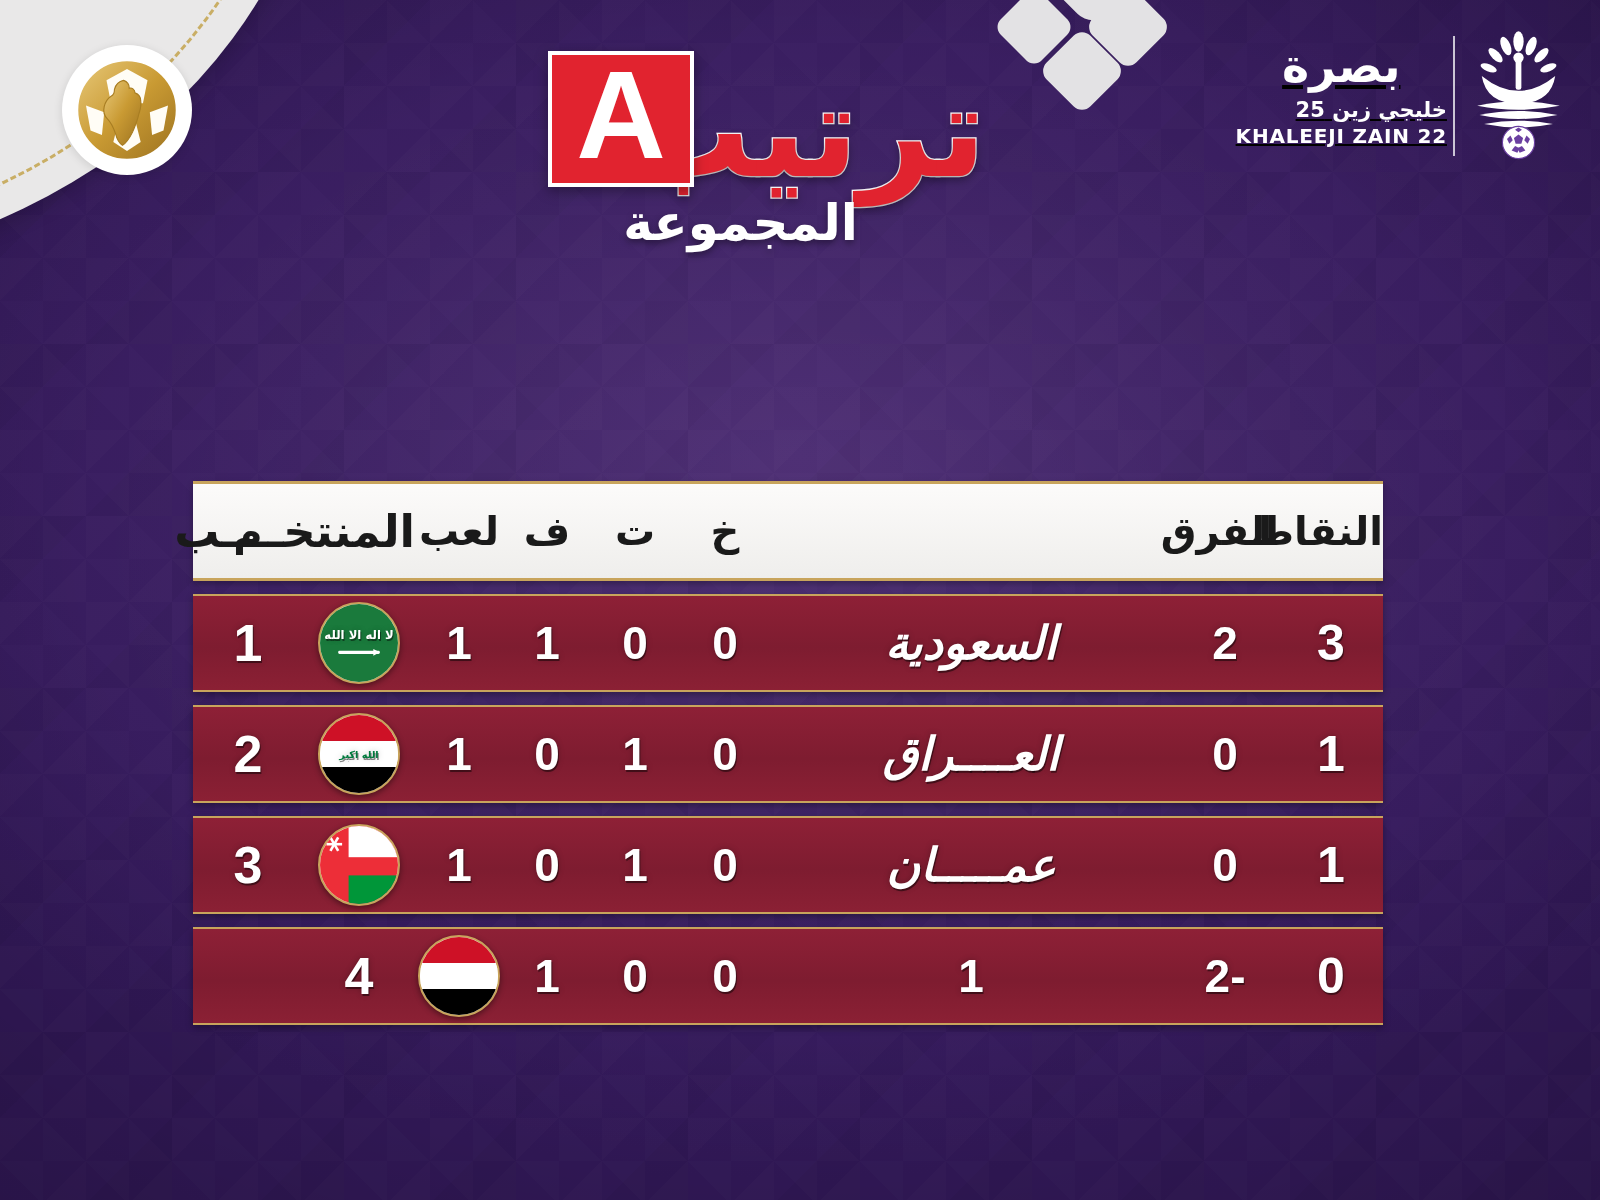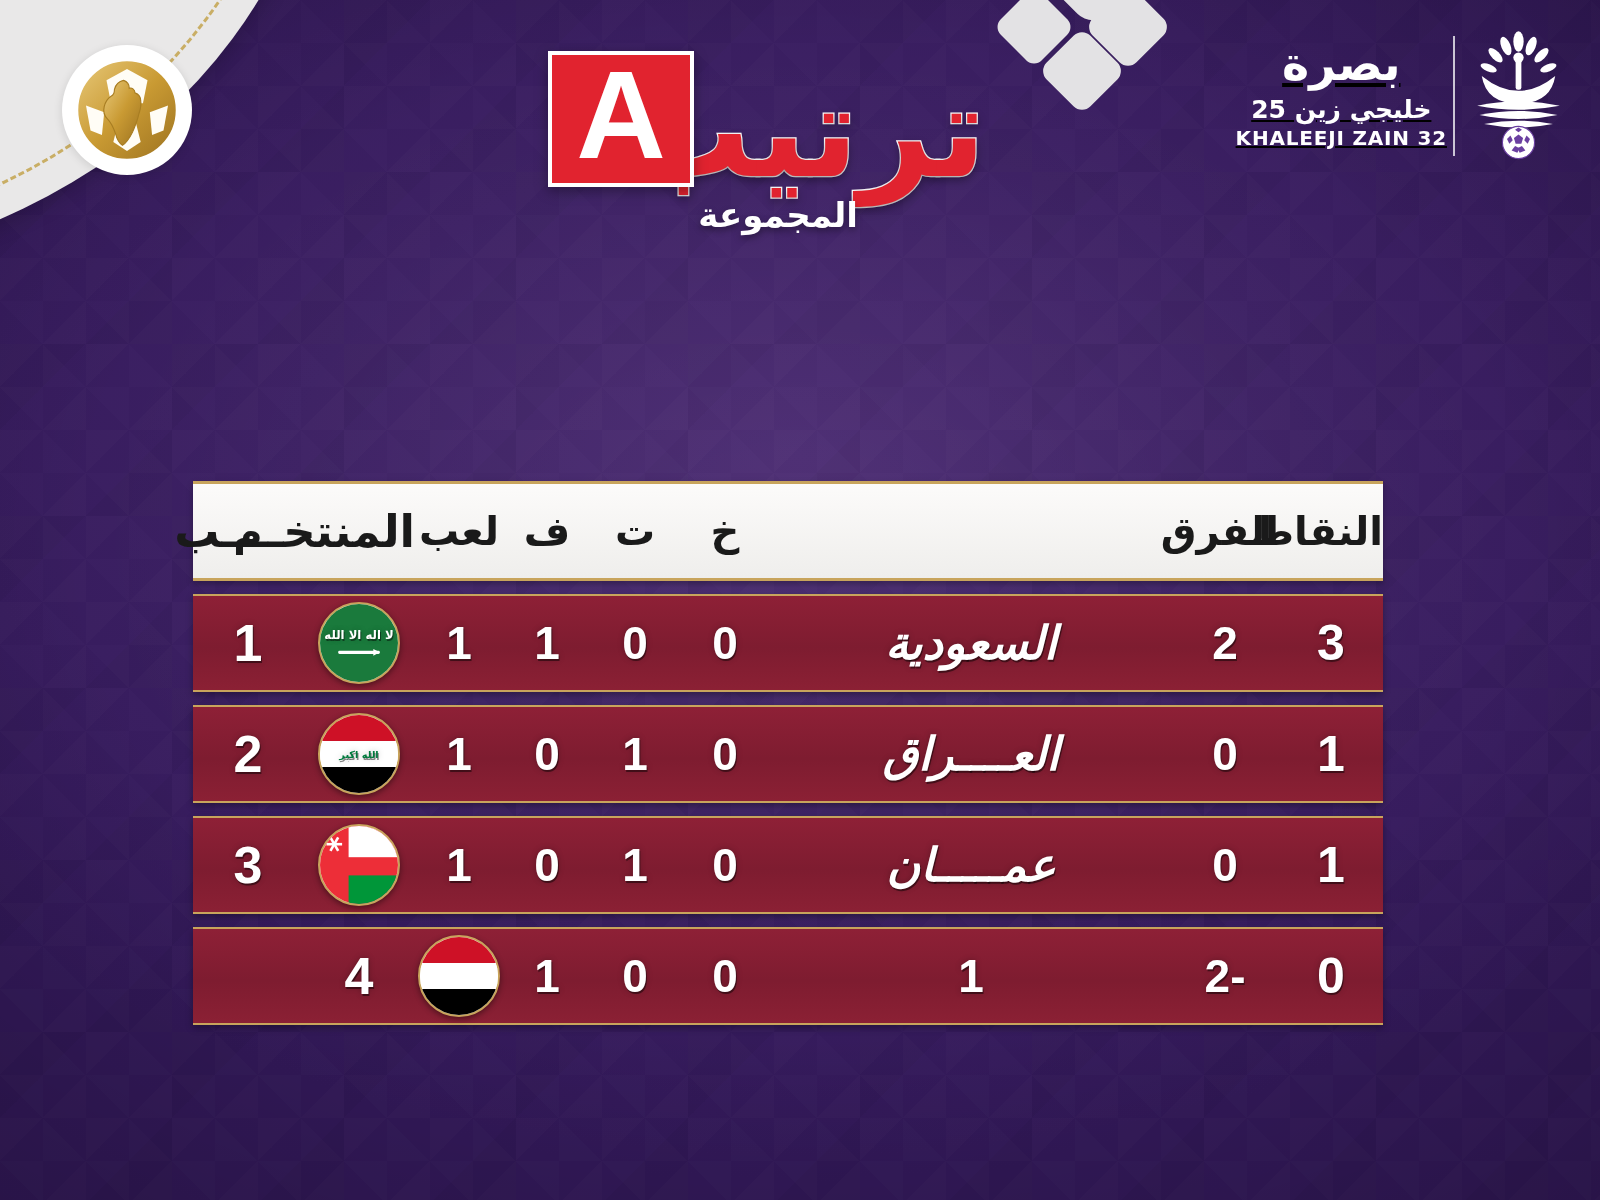--- a/index.html
+++ b/index.html
@@ -88,21 +88,21 @@
     text-align: center;
     color: #ffffff;
     direction: rtl;
     padding-left: 14px;
   }
   .zain-basra {
     font-size: 46px; font-weight: 700; line-height: .96;
     letter-spacing: 0px;
   }
   .zain-khaleeji {
-    font-size: 25px; font-weight: 700; line-height: 1.15; margin-top: 10px;
+    font-size: 21px; font-weight: 700; line-height: 1.15; margin-top: 10px; text-align: right;
   }
   .zain-latin {
     font-size: 20px; font-weight: 700; letter-spacing: .8px; direction: ltr;
     margin-top: 2px;
   }
   .logo-divider { width: 2px; height: 120px; background: rgba(255,255,255,.75); }
   .saudi-emblem { width: 115px; height: 132px; }
   .saudi-emblem svg { width: 115px; height: 132px; display: block; }
 
   
@@ -132,21 +132,21 @@
     direction: rtl;
     line-height: 1;
     -webkit-text-stroke: 2.5px #ffffff;
     paint-order: stroke fill;
     text-shadow: 0 4px 10px rgba(0,0,0,.38);
     letter-spacing: -2px;
   }
   .title-sub {
     position: absolute;
     right: 142px; top: 182px;
-    font-size: 34px; font-weight: 700;
+    font-size: 50px; font-weight: 700;
     color: #ffffff;
     direction: rtl;
     line-height: 1;
     text-shadow: 0 3px 7px rgba(0,0,0,.40);
   }
 
   
   .table-wrap {
     position: absolute;
     left: 193px; top: 481px;
@@ -251,21 +251,21 @@
     <div class="d d1"></div>
       <div class="d d2"></div>
     <div class="d d3"></div>
       <div class="d d4"></div>
   </div>
 
   <div class="logo-zone">
     <div class="zain-wordmark">
       <div class="zain-basra">بصرة</div>
       <div class="zain-khaleeji">خليجي زين 25</div>
-      <div class="zain-latin">KHALEEJI ZAIN 32</div>
+      <div class="zain-latin">KHALEEJI ZAIN 22</div>
     </div>
     <div class="logo-divider"></div>
     <div class="saudi-emblem">
       <svg viewBox="0 0 100 115" aria-hidden="true">
         <g fill="#ffffff">
           <ellipse cx="50" cy="10" rx="4.5" ry="9"></ellipse>
           <ellipse cx="39" cy="14" rx="4" ry="8.5" transform="rotate(-22 39 14)"></ellipse>
           <ellipse cx="61" cy="14" rx="4" ry="8.5" transform="rotate(22 61 14)"></ellipse>
           <ellipse cx="30" cy="22" rx="3.6" ry="8" transform="rotate(-45 30 22)"></ellipse>
           <ellipse cx="70" cy="22" rx="3.6" ry="8" transform="rotate(45 70 22)"></ellipse>

